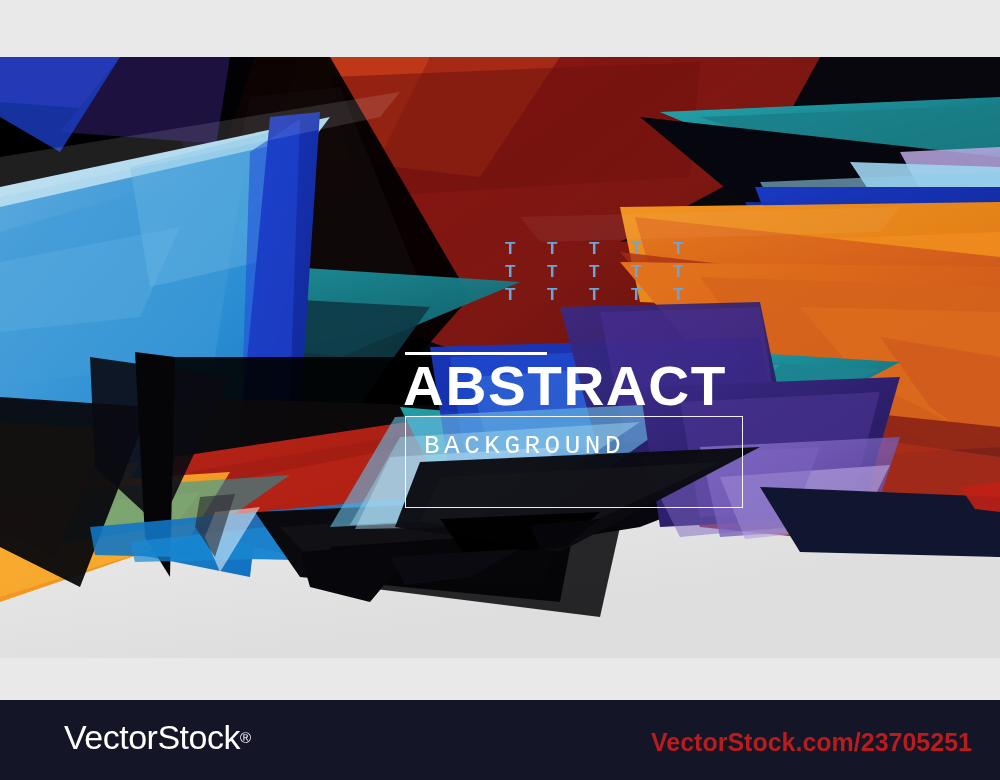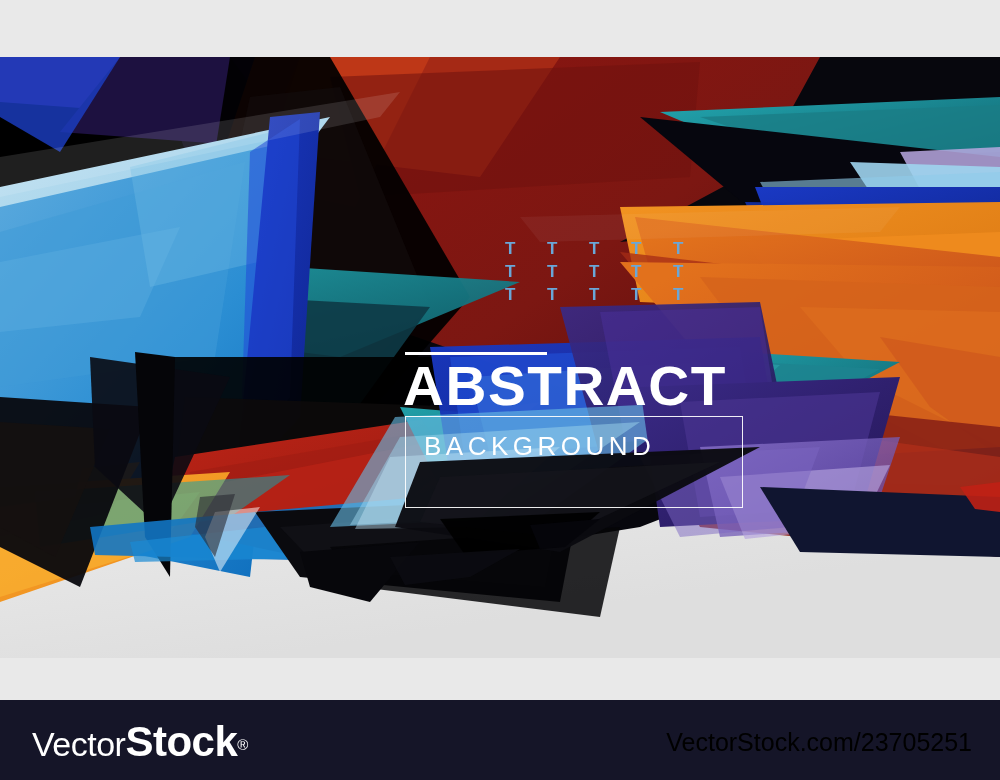--- a/index.html
+++ b/index.html
@@ -45,21 +45,21 @@
     border:1.5px solid rgba(255,255,255,.92);
     box-sizing:border-box;
   }
   .sub{
     position:absolute;left:424px;top:375px;width:330px;
     color:#ffffff;
     font-size:26px;
     font-weight:300;
     letter-spacing:4.5px;
     line-height:29px;
-    font-family:Liberation Sans, sans-serif;
+    font-family:Liberation Mono, monospace;
     white-space:nowrap;
   }
   .sub span{display:block;}
 
   
   #tgrid{
     position:absolute;left:505px;top:240px;
     display:grid;
     grid-template-columns:repeat(5,42px);
     grid-template-rows:repeat(3,23px);
@@ -77,26 +77,26 @@
   
   #wm{
     position:absolute;left:0;top:700px;width:1000px;height:80px;
     background:#151528;
   }
   #wm-logo{
     position:absolute;left:32px;top:718px;
     color:#ffffff;white-space:nowrap;
     font-family:"Liberation Sans", sans-serif;
   }
-  #wm-logo .lt{font-weight:300;font-size:34px;letter-spacing:-.5px;}
-  #wm-logo .bd{font-weight:bold;font-size:42px;letter-spacing:-.5px;}
+  #wm-logo .lt{font-weight:300;font-size:34px;letter-spacing:-.5px;margin-left:32px;}
+  #wm-logo .bd{font-weight:normal;font-size:34px;letter-spacing:-.5px;}
   #wm-logo .rg{font-size:15px;vertical-align:super;font-weight:400;}
   #wm-url{
     position:absolute;right:28px;top:728px;
-    color:#000000;font-size:25px;font-weight:400;white-space:nowrap;
+    color:#b91c1c;font-size:25px;font-weight:700;white-space:nowrap;
     font-family:"Liberation Sans", sans-serif;
   }
 </style>
 </head>
 <body>
 
 <div id="page">
 
   <div id="artwork">
     <svg viewBox="0 0 1000 601" preserveAspectRatio="none">

